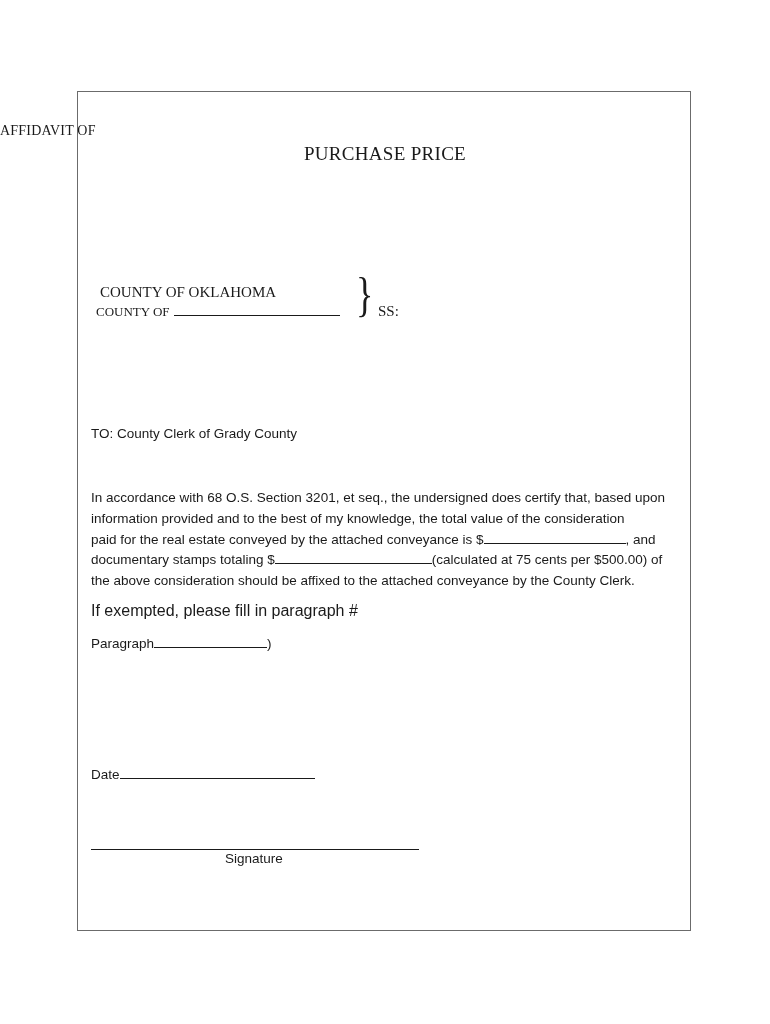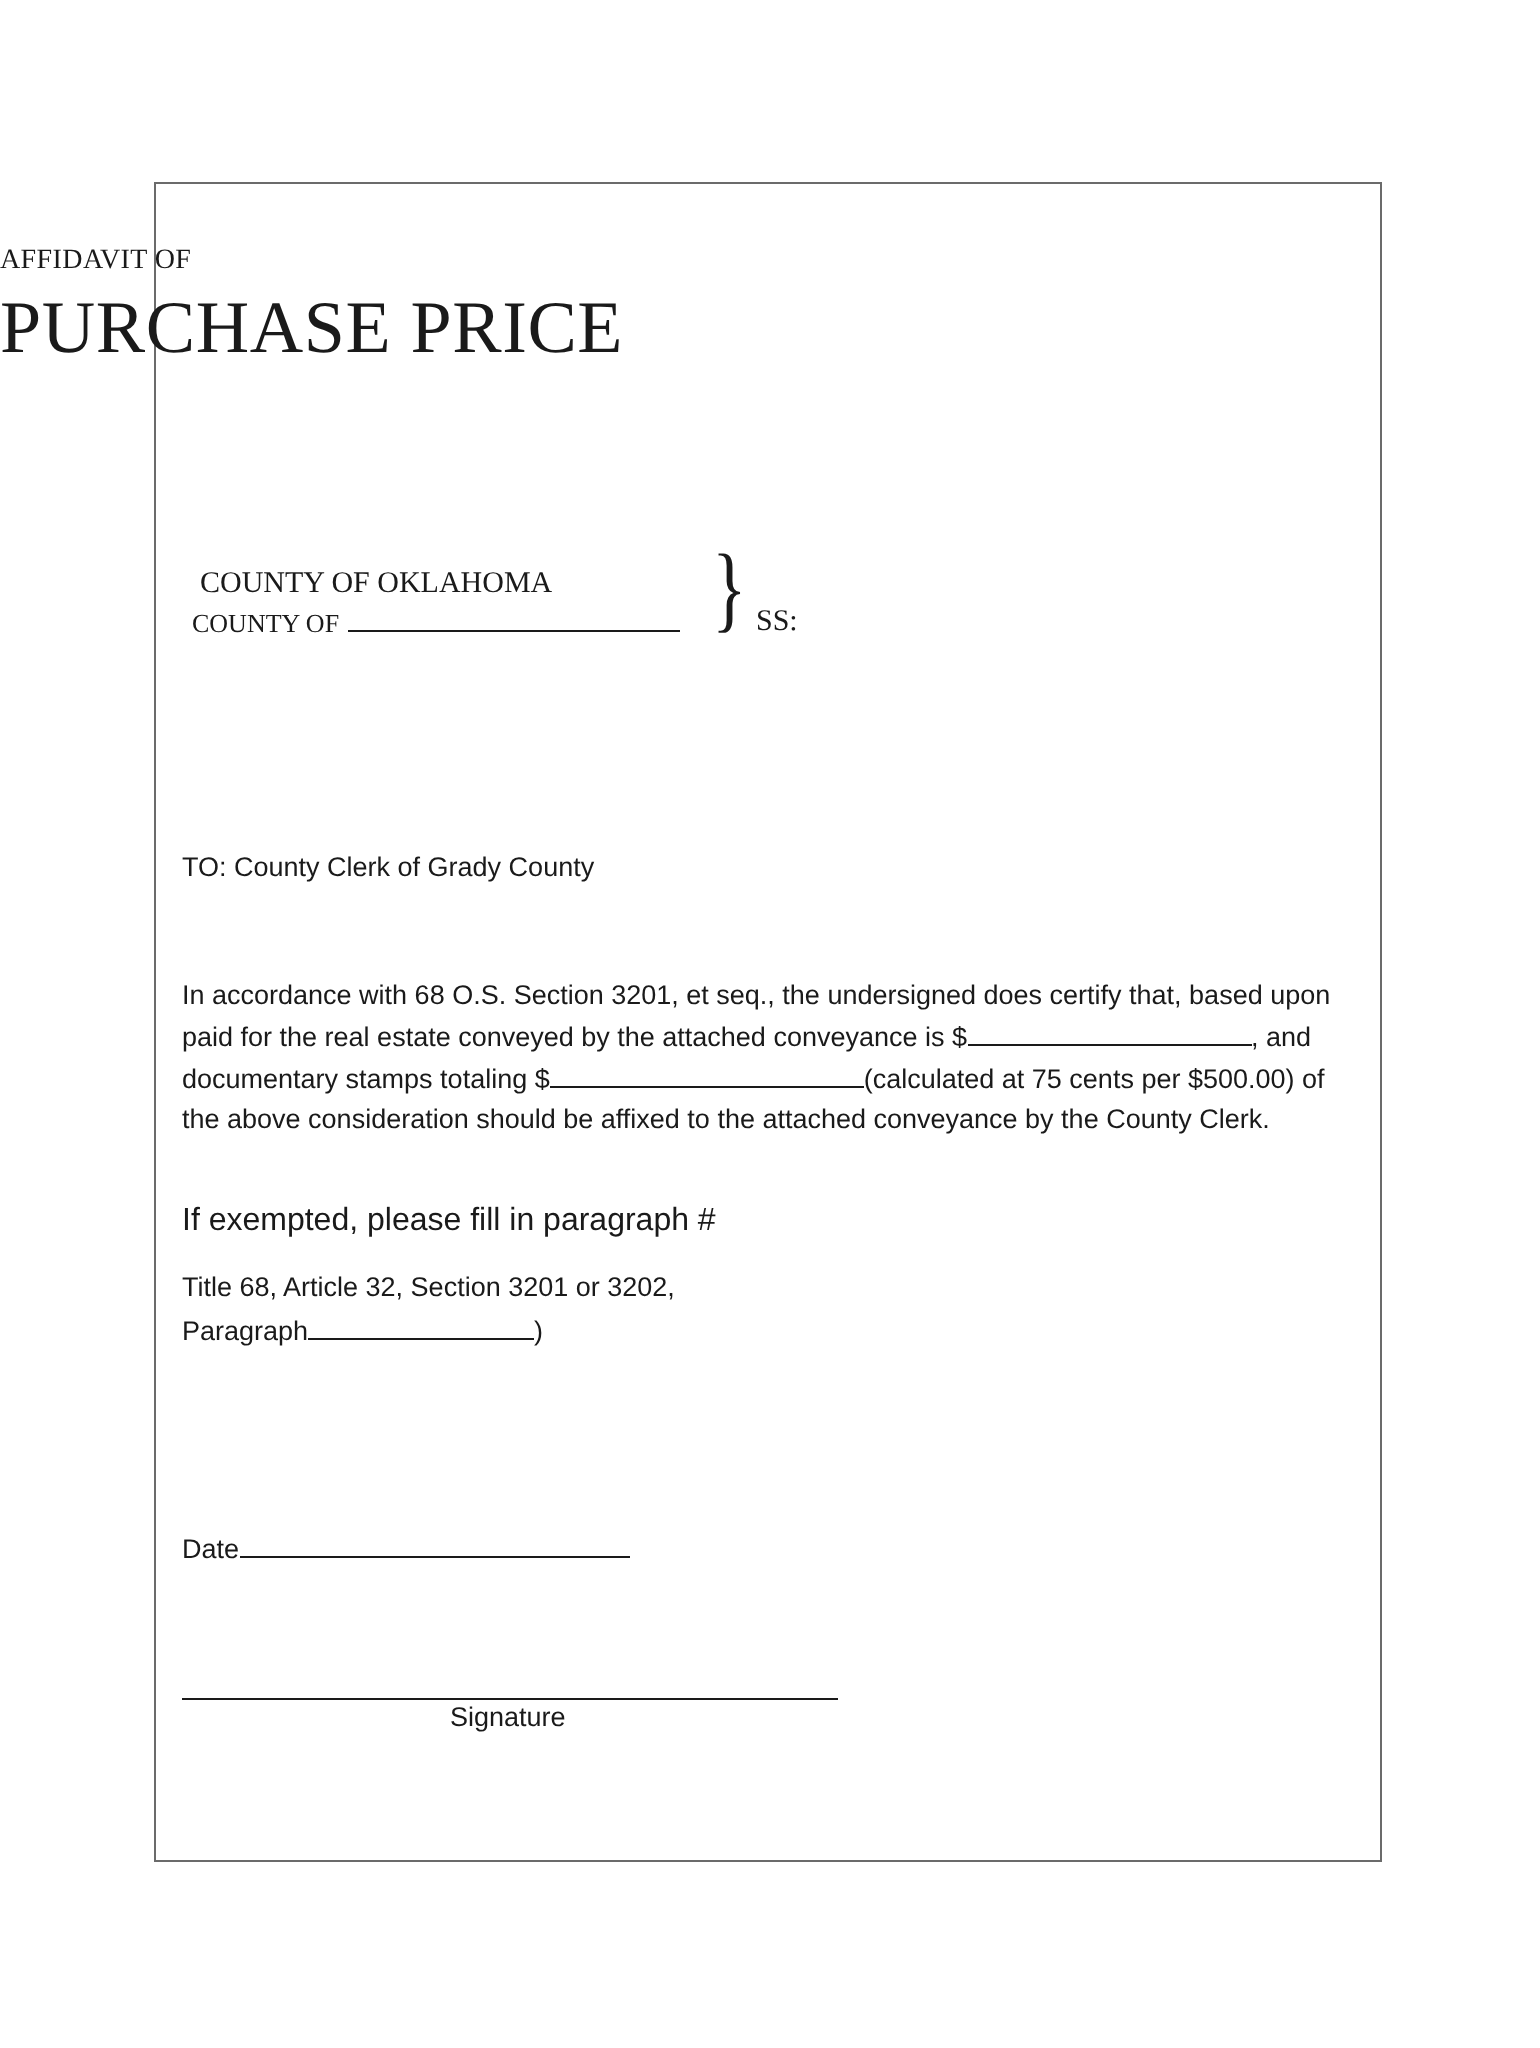--- a/index.html
+++ b/index.html
@@ -6,21 +6,21 @@
     body { width: 770px; height: 1024px; position: relative; overflow: hidden; color: #1a1a1a; }
     .page-frame {
       position: absolute; left: 77px; top: 91px; width: 614px; height: 840px;
       border: 1px solid #6b6b6b; box-sizing: border-box;
     }
     .serif { font-family: "Liberation Serif", "DejaVu Serif", serif; }
     .sans { font-family: "Liberation Sans", "DejaVu Sans", sans-serif; }
     .abs { position: absolute; white-space: nowrap; }
 
     .subtitle { left: 0; width: 770px; text-align: left; top: 123px; font-size: 14px; letter-spacing: 0.2px; }
-    .title { left: 0; width: 770px; top: 143px; font-size: 37px; letter-spacing: 0.3px; }
+    .title { left: 0; width: 770px; text-align: center; top: 143px; font-size: 19px; letter-spacing: 0.3px; }
 
     .state { left: 100px; top: 284px; font-size: 15px; }
     .county { left: 96px; top: 303px; font-size: 13px; }
     .county .blank { display: inline-block; width: 166px; border-bottom: 1px solid #1a1a1a; height: 12px; vertical-align: baseline; margin-left: 4px; }
     .brace { left: 356px; top: 271px; font-size: 48px; line-height: 48px; transform: scaleX(0.75); transform-origin: left top; }
     .ss { left: 378px; top: 303px; font-size: 15px; }
 
     .to-line { left: 91px; top: 398px; font-size: 13.5px; margin-top: 28px; }
 
     .para { left: 91px; top: 488px; width: 580px; font-size: 13.5px; line-height: 20.8px; }
@@ -47,28 +47,28 @@
 <div class="abs serif county">
   <span>COUNTY OF</span><span class="blank"></span>
 </div>
 <div class="abs serif brace">}</div>
 <div class="abs serif ss">SS:</div>
 
 <div class="abs sans to-line">TO: County Clerk of Grady County</div>
 
 <div class="abs sans para">
   <span class="line"> In accordance with 68 O.S. Section 3201, et seq., the undersigned does certify that, based upon</span>
+  <span class="line">information provided and to the best of my knowledge, the total value of the consideration</span>
   <span class="line"><span>paid for the real estate conveyed by the attached conveyance is $</span><span class="blank-sm" style="width:142px"></span><span>, and</span></span>
   <span class="line"><span>documentary stamps totaling $</span><span class="blank-sm" style="width:157px"></span><span>(calculated at 75 cents per $500.00) of</span></span>
   <span class="line">the above consideration should be affixed to the attached conveyance by the County Clerk.</span>
 </div>
 
 <div class="abs sans exempt">If exempted, please fill in paragraph #</div>
 <div class="abs sans exempt-block">
-  <span class="line">Title 68, Article 32, Section 3201 or 3202,</span>
   <span class="line"><span>Paragraph</span><span class="blank-sm" style="width:113px"></span><span>)</span></span>
 </div>
 
 <div class="abs sans date-line">
   <span>Date</span><span class="blank-sm" style="width:195px"></span>
 </div>
 
 <div class="abs sig-rule"></div>
 <div class="abs sans sig-label">Signature</div>
 

